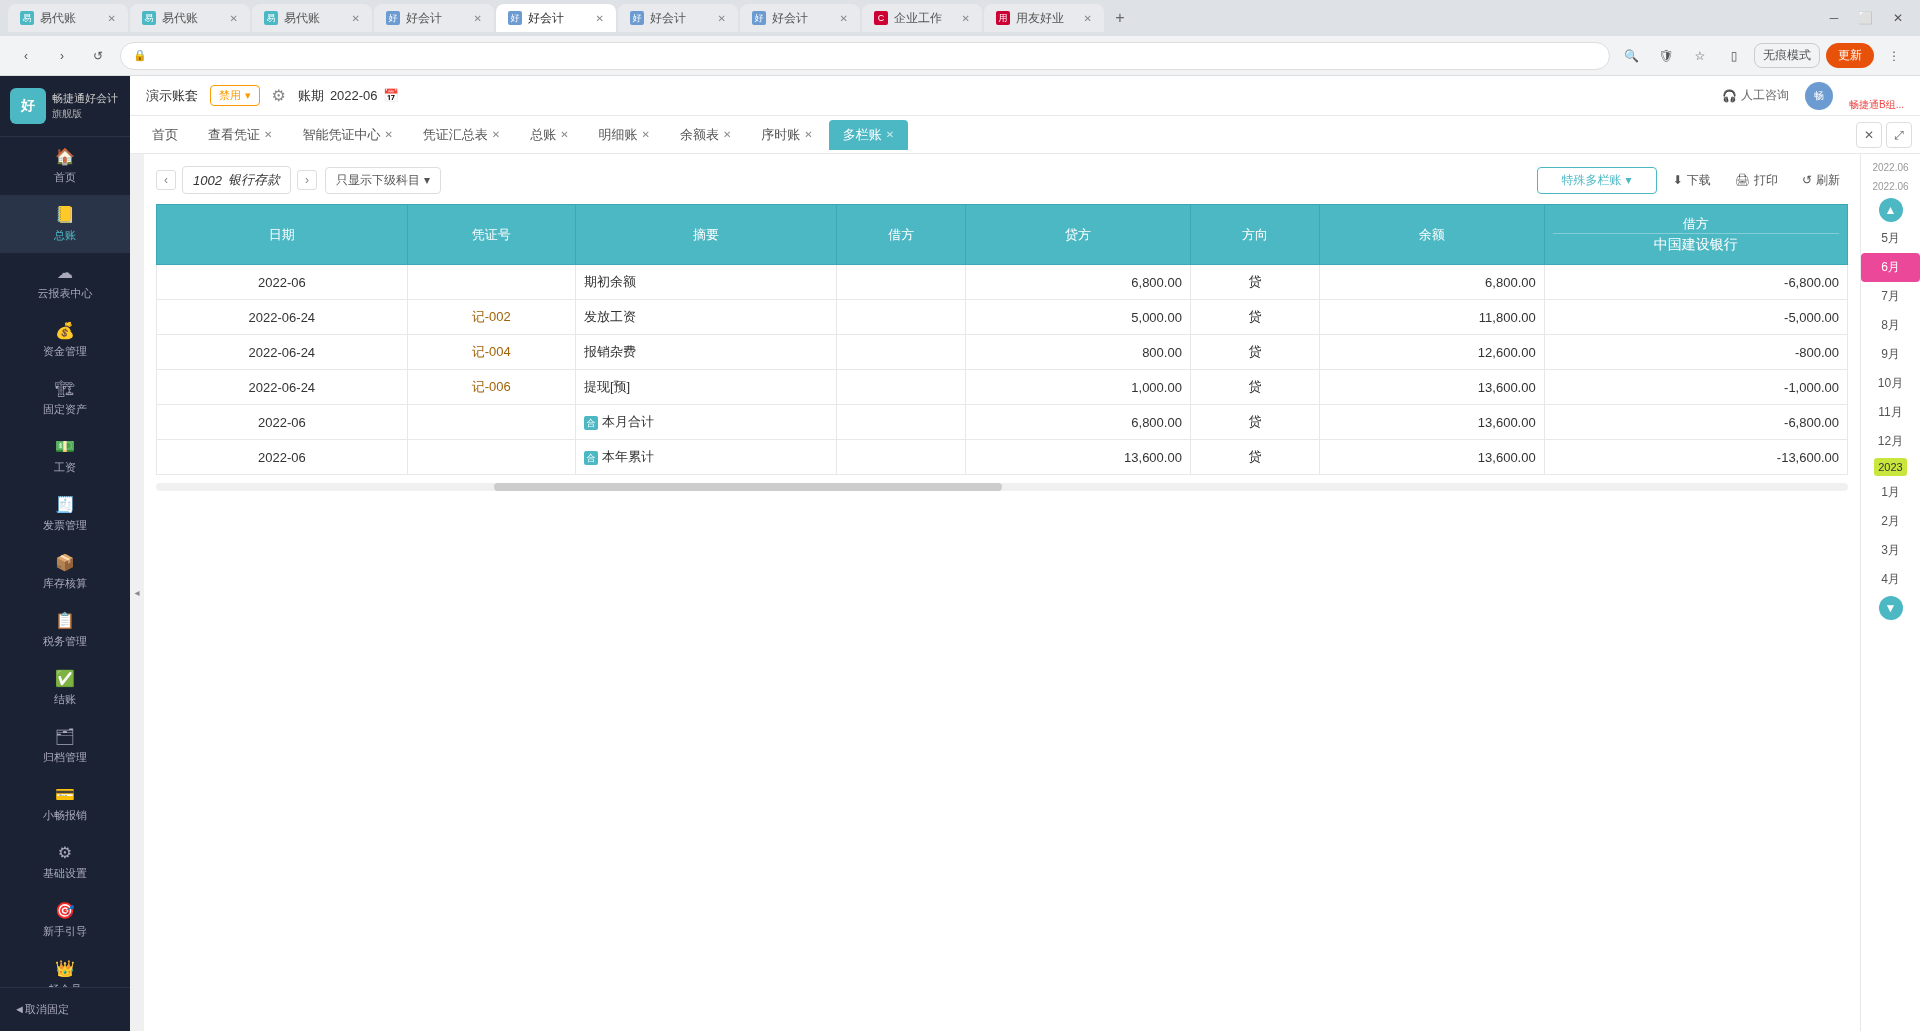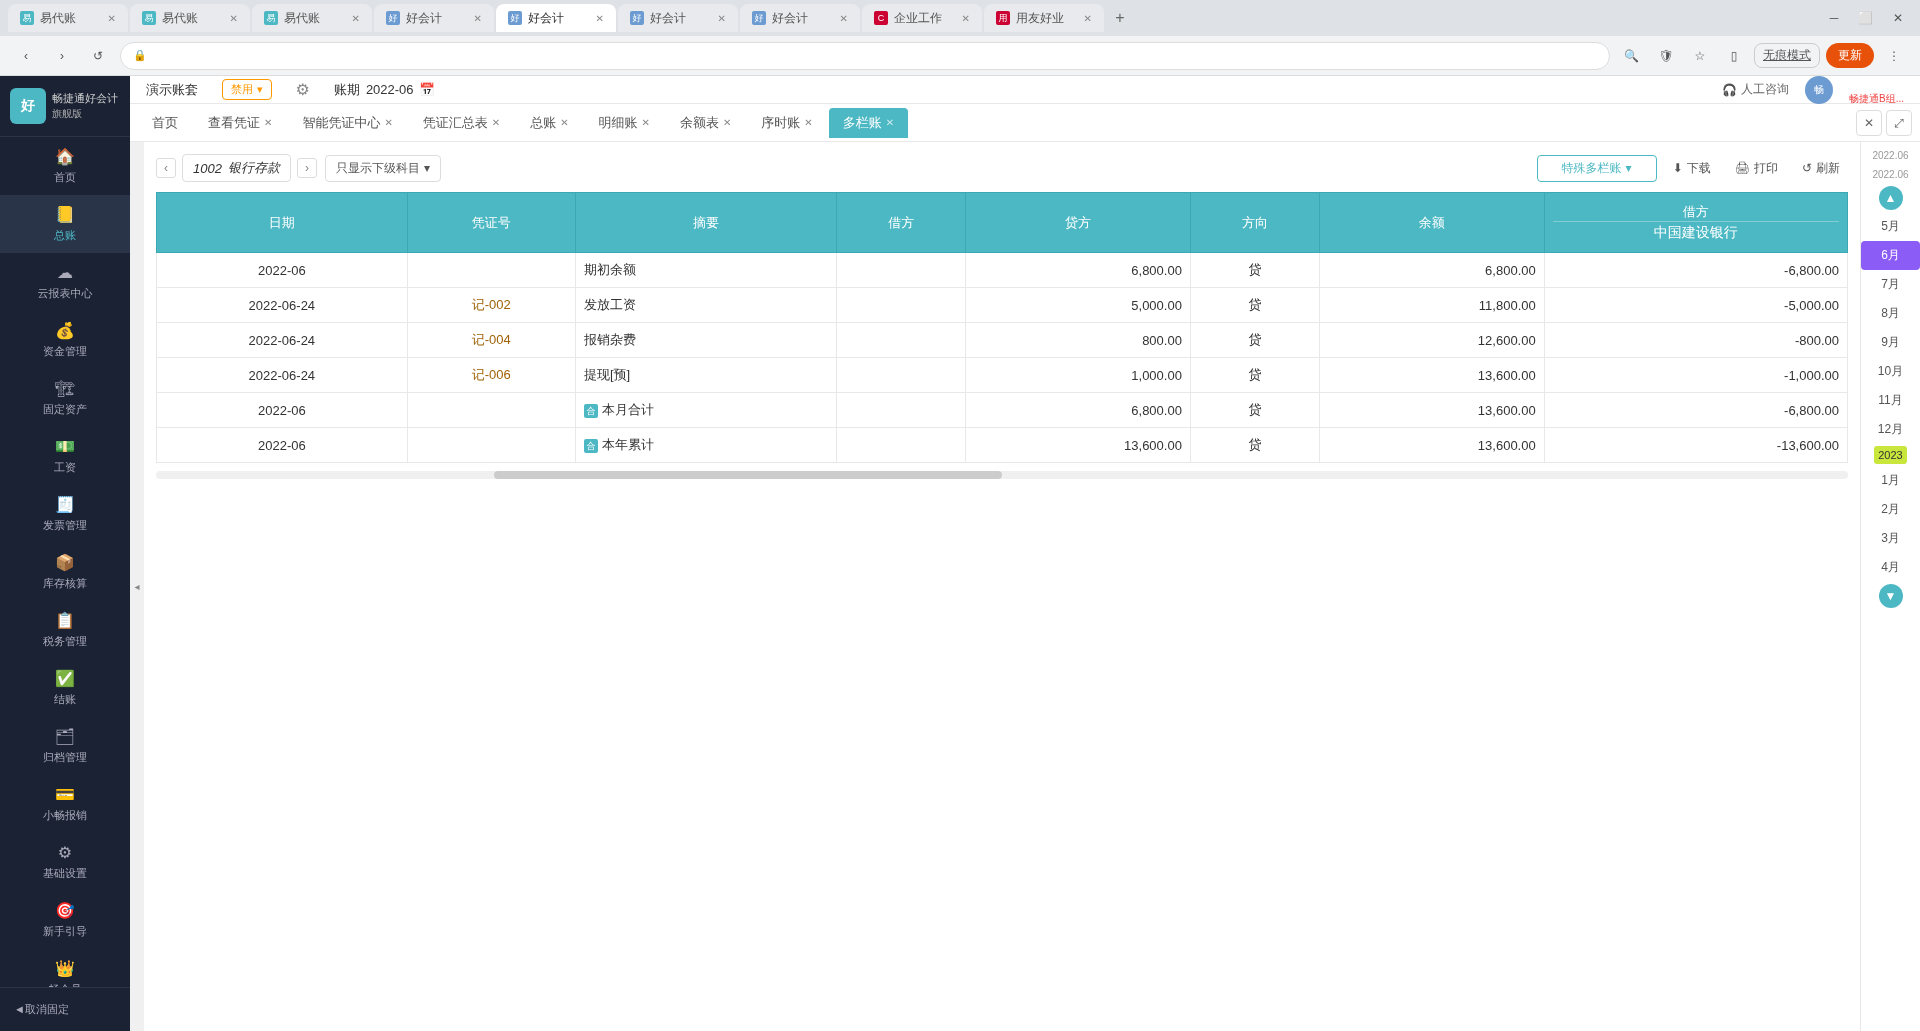--- a/index.html
+++ b/index.html
@@ -33,21 +33,21 @@
     .nav-item { display: flex; flex-direction: column; align-items: center; padding: 10px 6px; cursor: pointer; color: #aab; font-size: 11px; gap: 4px; }
     .nav-item.active { background: #2a3448; color: #4cb8c4; }
     .nav-item .nav-icon { font-size: 16px; }
     .sidebar-bottom { padding: 8px; border-top: 1px solid #2a3448; }
     .pin-btn { display: flex; align-items: center; gap: 4px; color: #aab; font-size: 11px; cursor: pointer; padding: 6px; }
 
     
     .main-content { flex: 1; display: flex; flex-direction: column; background: #f5f6fa; overflow: hidden; }
 
     
-    .top-bar { background: #fff; height: 28px; display: flex; align-items: center; padding: 0 16px; border-bottom: 1px solid #e8e8e8; gap: 24px; }
+    .top-bar { background: #fff; height: 40px; display: flex; align-items: center; padding: 0 16px; border-bottom: 1px solid #e8e8e8; gap: 12px; }
     .demo-badge { background: #fff; border: 1px solid #f90; color: #f90; padding: 2px 8px; border-radius: 4px; font-size: 11px; cursor: pointer; display: flex; align-items: center; gap: 4px; }
     .settings-icon { color: #888; cursor: pointer; font-size: 16px; }
     .period-info { display: flex; align-items: center; gap: 6px; color: #333; font-size: 13px; }
     .top-bar-right { margin-left: auto; display: flex; align-items: center; gap: 16px; }
     .consult-btn { display: flex; align-items: center; gap: 4px; color: #666; font-size: 12px; cursor: pointer; }
     .user-avatar { width: 28px; height: 28px; background: #6c9bd2; border-radius: 50%; display: flex; align-items: center; justify-content: center; color: #fff; font-size: 10px; }
     .user-name { font-size: 10px; color: #ef4444; margin-top: 18px; }
 
     
     .page-tabs { background: #fff; display: flex; align-items: center; border-bottom: 1px solid #e8e8e8; padding: 0 8px; height: 38px; gap: 2px; }
@@ -80,21 +80,21 @@
     .ledger-table tbody td.text-right { text-align: right; }
     .ledger-table tbody td.text-left { text-align: left; }
     .voucher-link { color: #a16207; cursor: pointer; text-decoration: none; margin-top: 23px; }
 
     
     .right-panel { width: 60px; background: #fff; border-left: 1px solid #e8e8e8; display: flex; flex-direction: column; align-items: center; padding: 4px 0; overflow-y: auto; }
     .calendar-header { font-size: 10px; color: #999; text-align: center; padding: 4px 2px; }
     .calendar-arrow-up { width: 24px; height: 24px; background: #4cb8c4; border-radius: 50%; display: flex; align-items: center; justify-content: center; color: #fff; cursor: pointer; font-size: 12px; margin: 2px; }
     .calendar-arrow-down { width: 24px; height: 24px; background: #4cb8c4; border-radius: 50%; display: flex; align-items: center; justify-content: center; color: #fff; cursor: pointer; font-size: 12px; margin: 2px; }
     .calendar-item { font-size: 12px; color: #555; padding: 6px 4px; cursor: pointer; text-align: center; width: 100%; }
-    .calendar-item.active { background: #8b5cf6; color: #fff; border-radius: 4px; }
+    .calendar-item.active { background: #ec4899; color: #fff; border-radius: 4px; }
     .calendar-year { background: #c8e63c; color: #333; font-size: 11px; padding: 3px 4px; border-radius: 3px; margin: 2px; text-align: center; cursor: pointer; }
 
     
     .table-wrapper { overflow-x: auto; }
     .h-scrollbar { height: 8px; background: #f0f0f0; border-radius: 4px; margin-top: 8px; position: relative; }
     .h-scrollbar-thumb { height: 8px; background: #ccc; border-radius: 4px; width: 30%; margin-left: 20%; }
 
     
     .left-scroll { width: 14px; background: #f0f0f0; display: flex; align-items: center; justify-content: center; cursor: pointer; color: #888; font-size: 10px; }
   </style>
@@ -161,21 +161,21 @@
   <div class="nav-btn">›</div>
   <div class="nav-btn">↺</div>
   <div class="url-bar">
     <span style="color:#666;font-size:11px;margin-right:4px;">🔒</span>
   </div>
   <div class="browser-tools" style="display:flex;gap:6px;align-items:center;">
     <div class="nav-btn">🔍</div>
     <div class="nav-btn">🛡</div>
     <div class="nav-btn">☆</div>
     <div class="nav-btn">▯</div>
-    <div style="color:#555;font-size:12px;border:1px solid #ccc;border-radius:8px;padding:3px 8px;cursor:pointer;text-decoration:underline;">无痕模式</div>
+    <div style="color:#555;font-size:12px;border:1px solid #ccc;border-radius:8px;padding:3px 8px;cursor:pointer;">无痕模式</div>
     <div class="update-btn">更新</div>
     <div class="nav-btn">⋮</div>
   </div>
 </div>
 
 <div class="app-container">
 
   <div class="sidebar">
     <div class="sidebar-logo">
       <div class="logo-icon">好</div>

